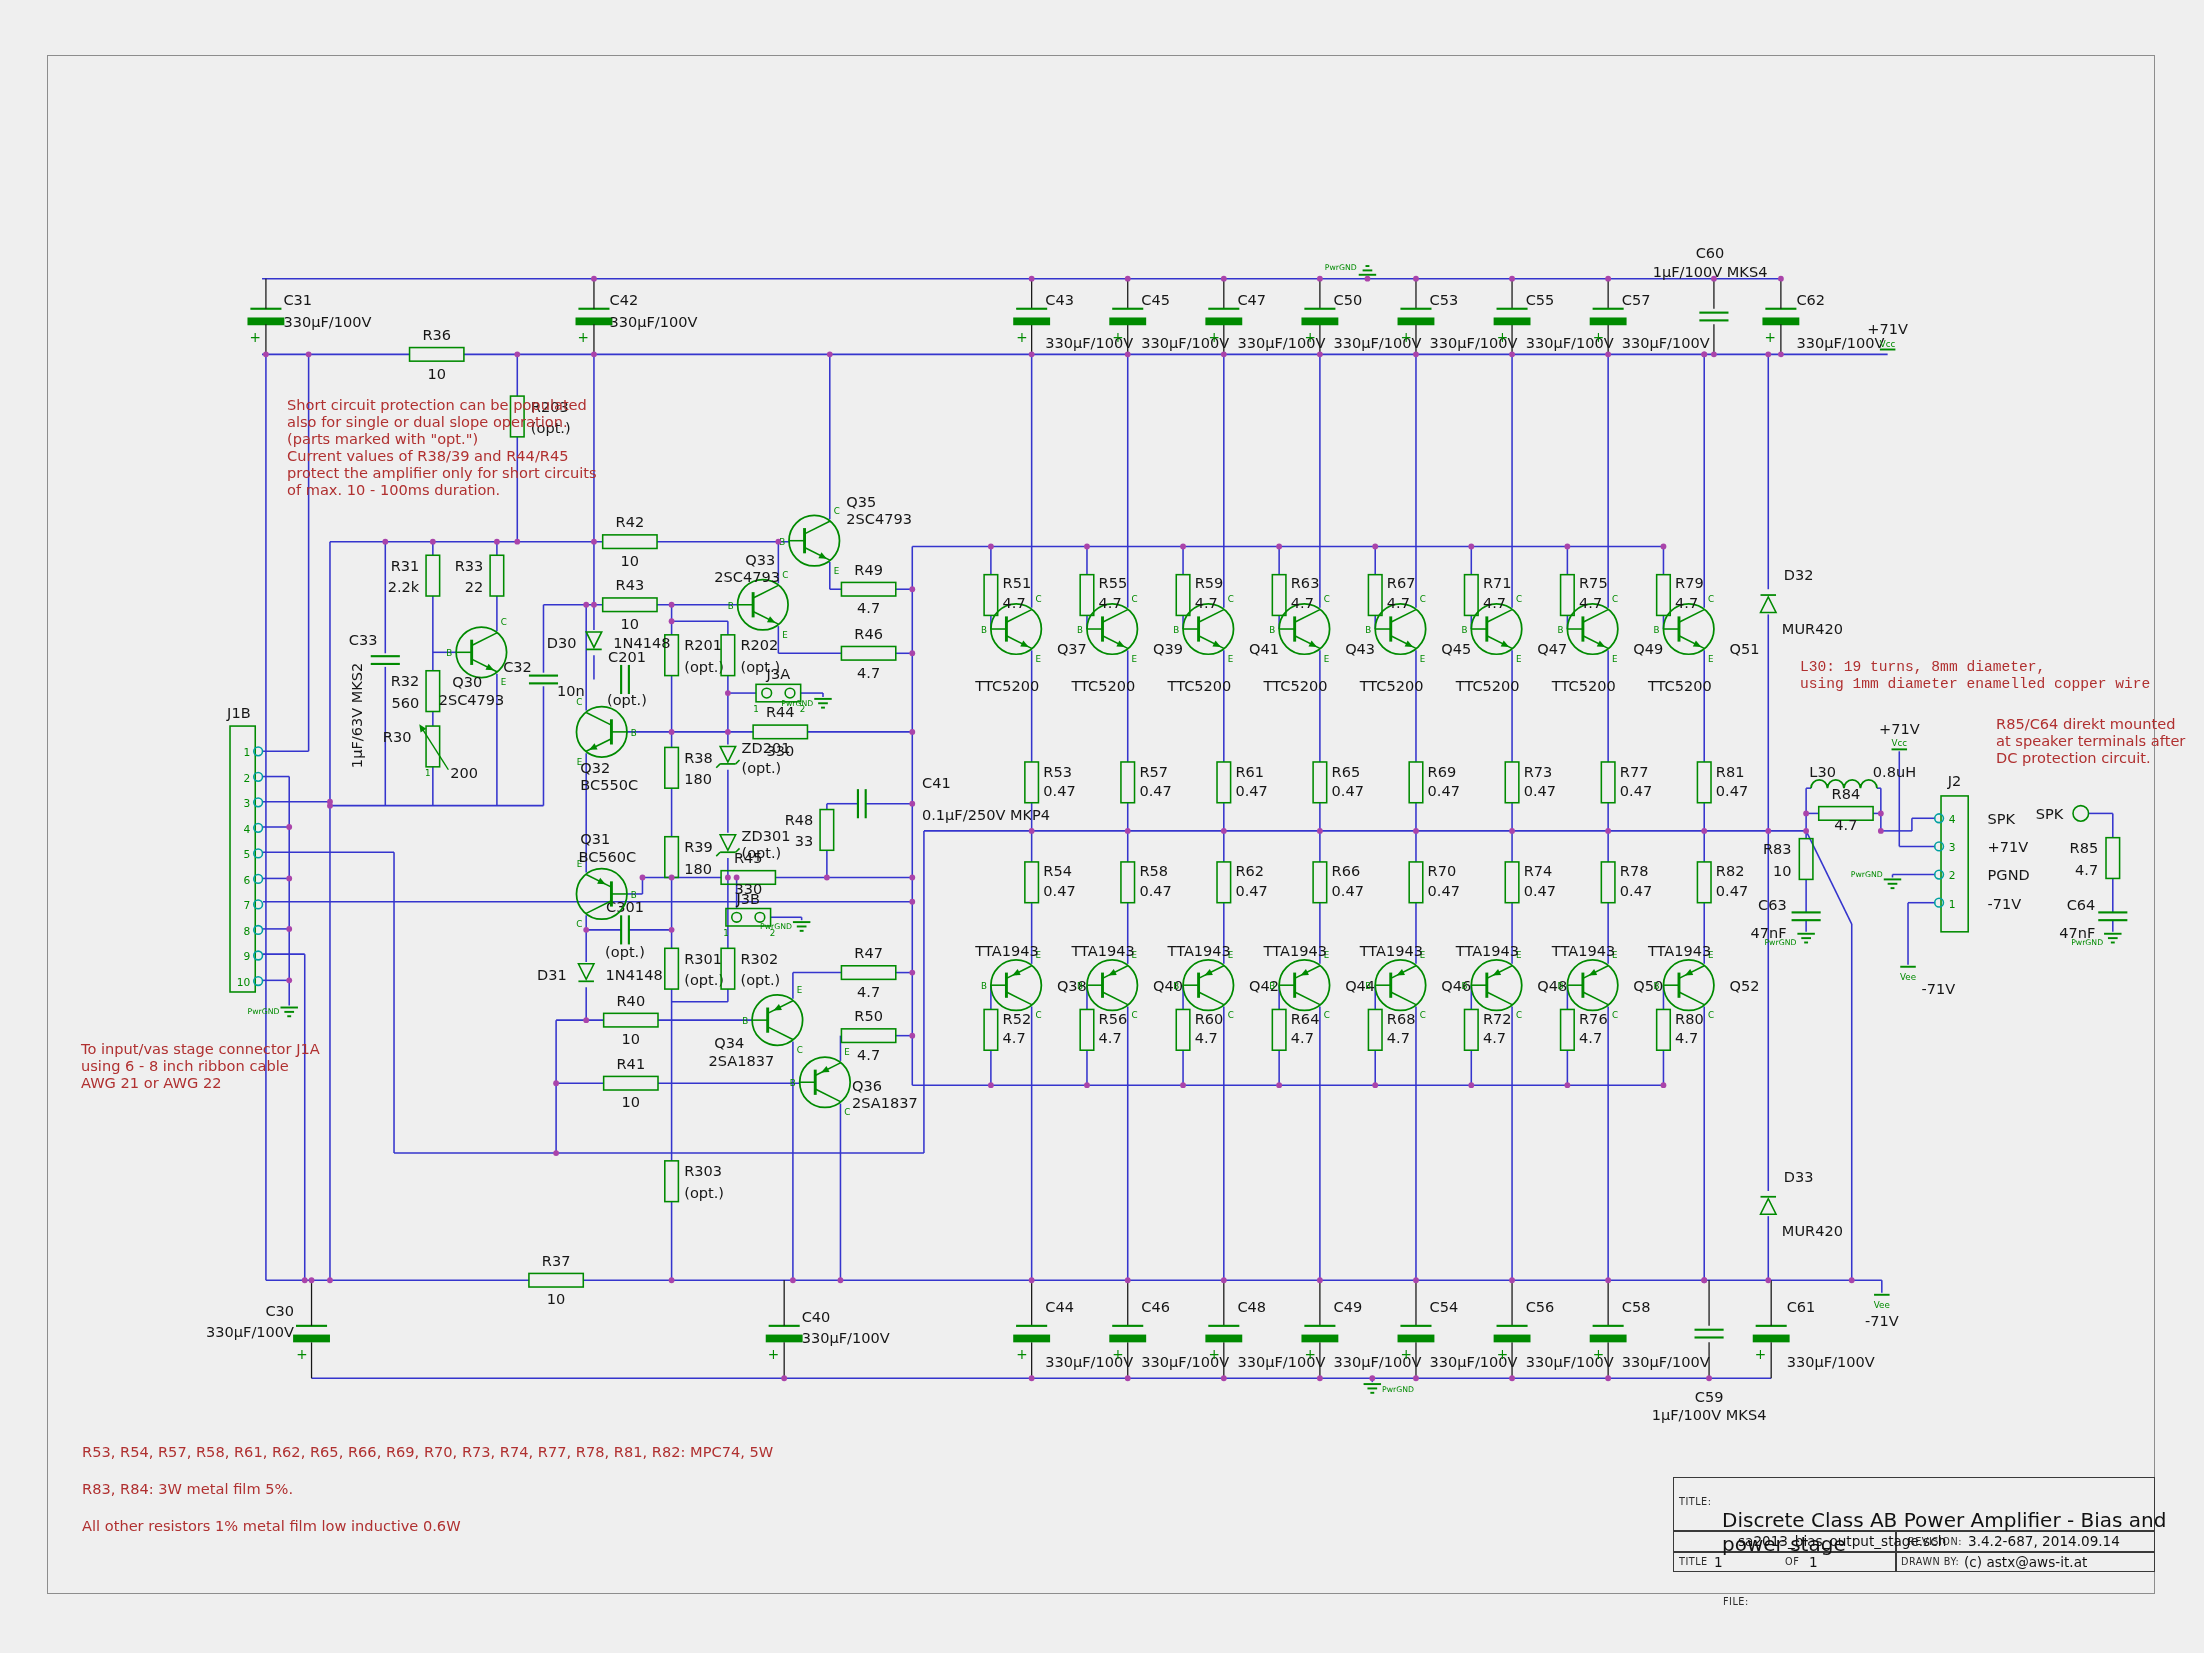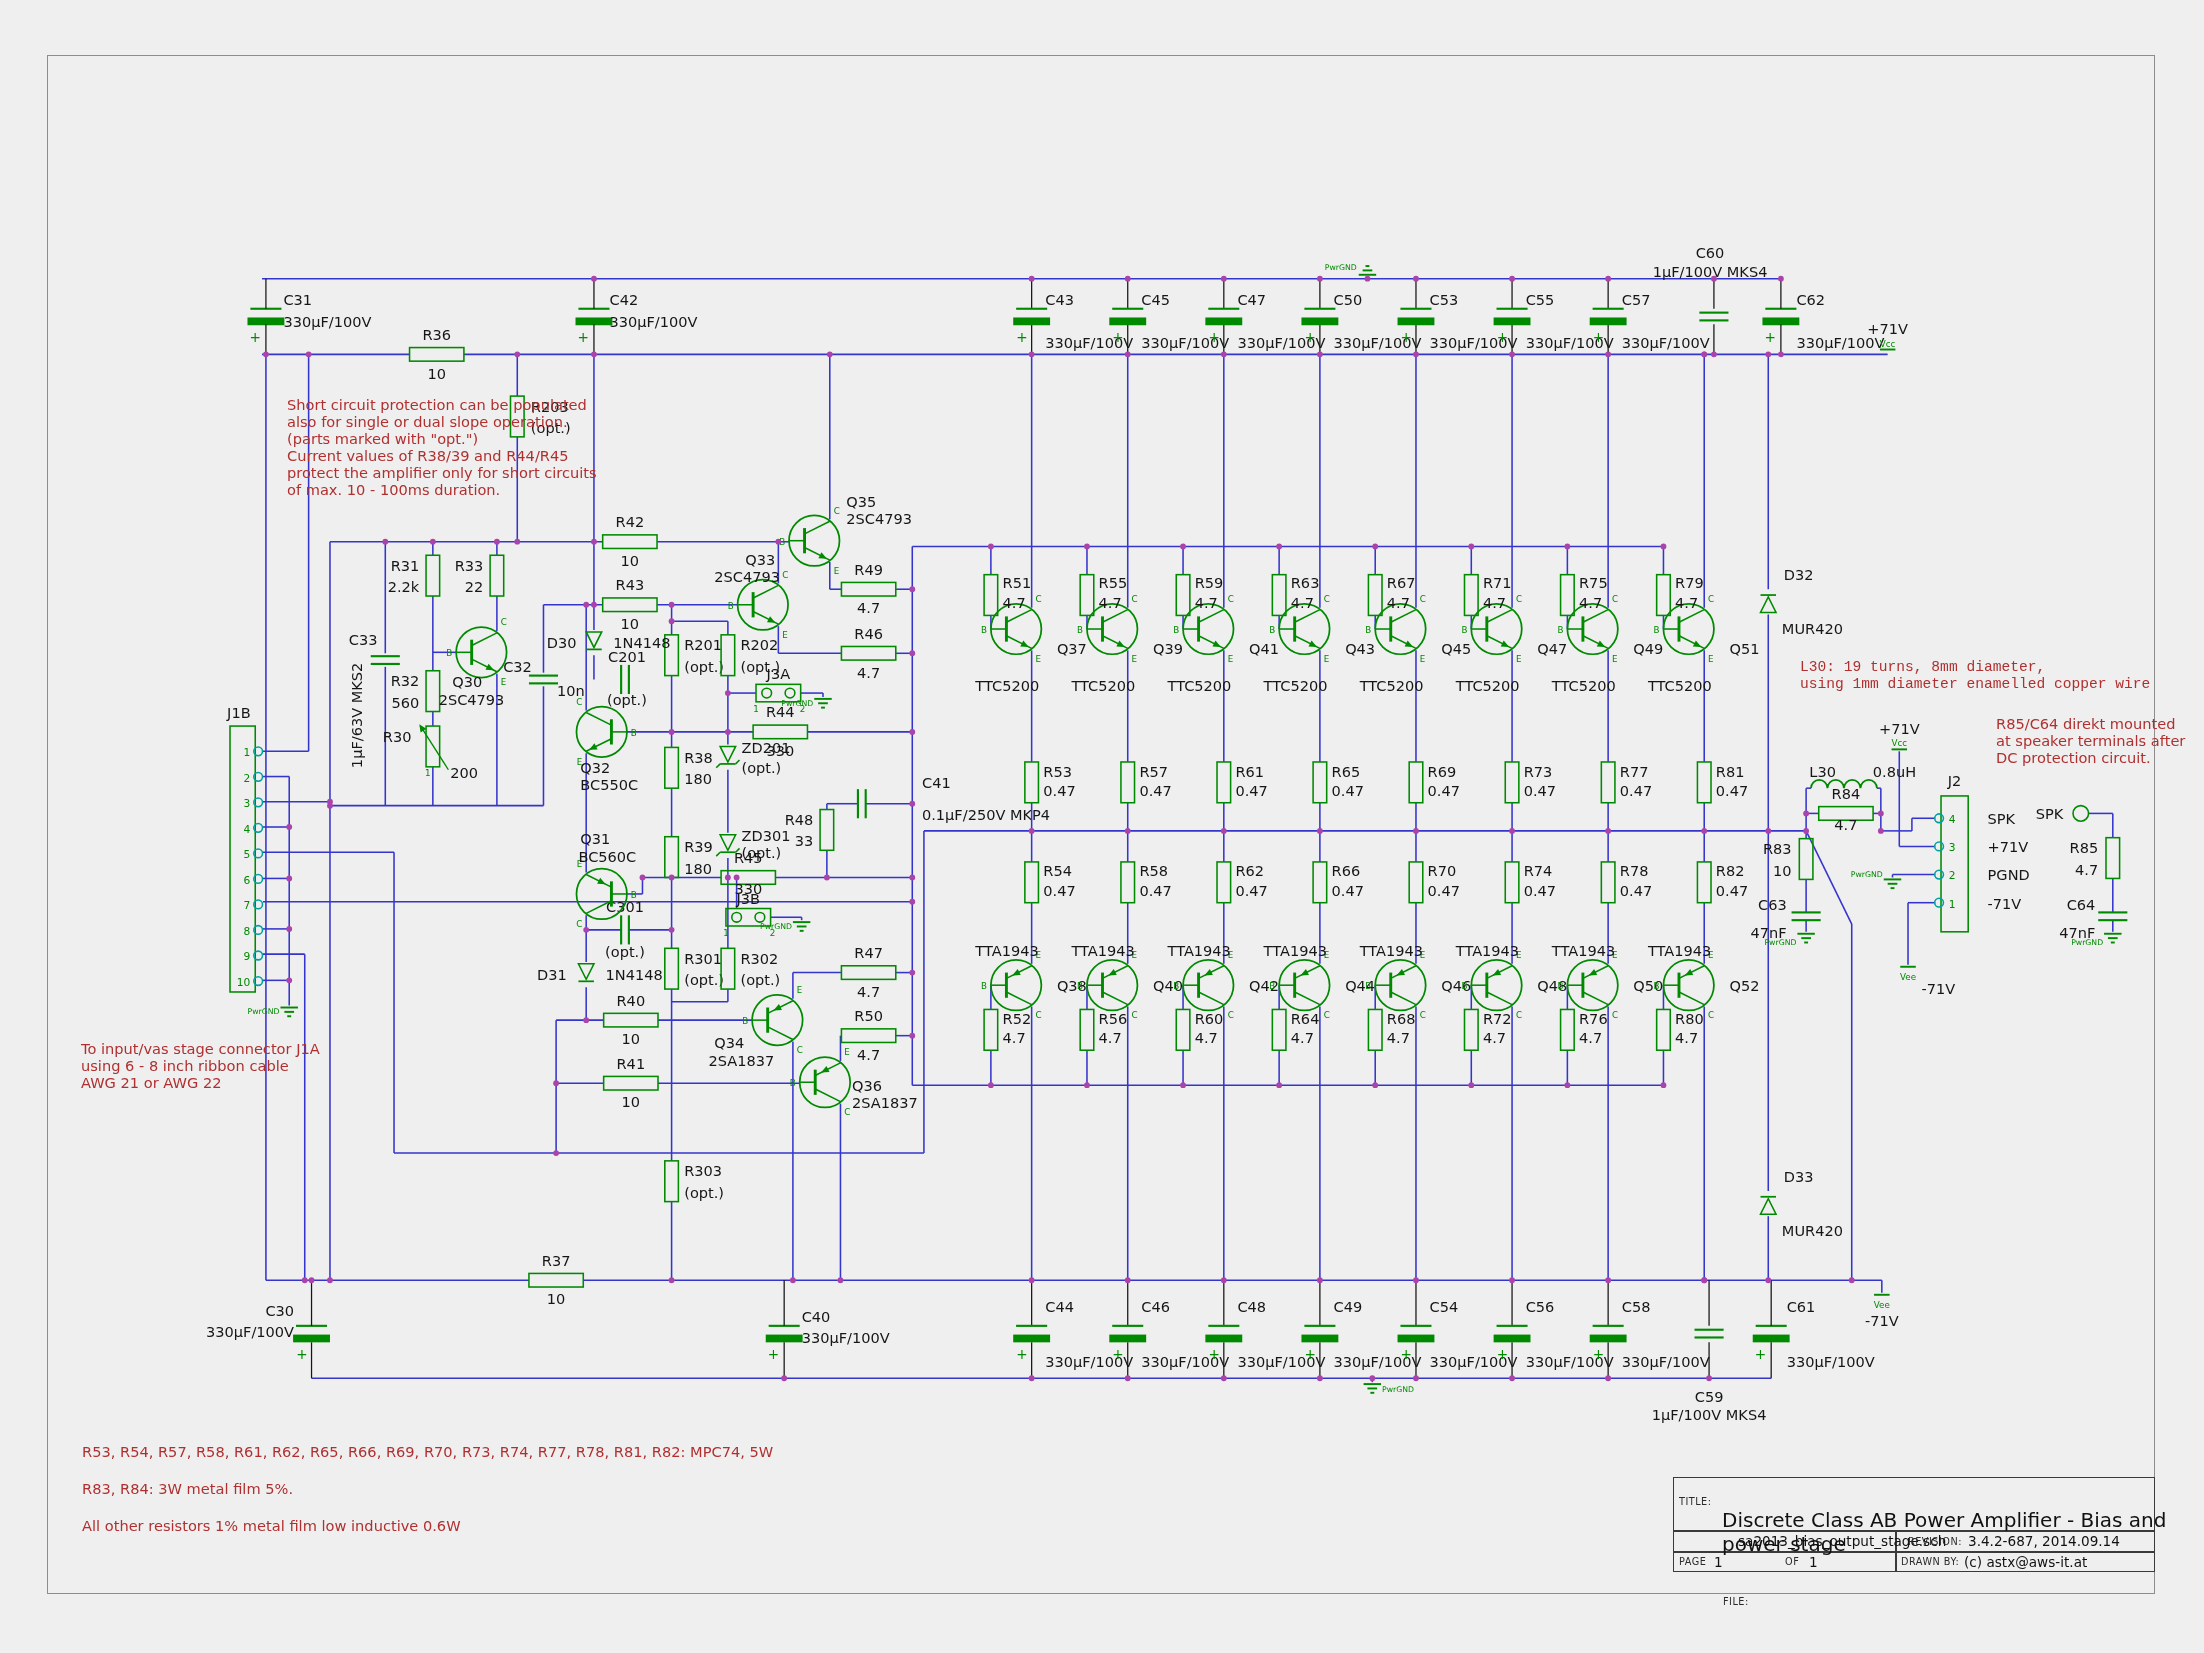--- a/index.html
+++ b/index.html
@@ -1413,21 +1413,21 @@
     <div class="tb-box" style="left:1673px;top:1477px;width:482px;height:95px;"></div>
     <div class="tb-line" style="left:1673px;top:1530px;width:482px;height:1.5px;"></div>
     <div class="tb-line" style="left:1673px;top:1551px;width:482px;height:1.5px;"></div>
     <div class="tb-line" style="left:1895px;top:1530px;width:1.5px;height:42px;"></div>
     <span class="tb-small" style="left:1679px;top:1496px;">TITLE:</span>
     <span class="tb-title" style="left:1710px;top:1508px;">Discrete Class AB Power Amplifier - Bias and power stage</span>
     <span class="tb-small" style="left:1679px;top:1596px;margin-left:44px;">FILE:</span>
     <span class="tb-val" style="left:1710px;top:1533px;margin-left:28px;">sa2013_bias_output_stage.sch</span>
     <span class="tb-small" style="left:1901px;top:1536px;margin-left:7px;">REVISION:</span>
     <span class="tb-val" style="left:1968px;top:1533px;">3.4.2-687, 2014.09.14</span>
-    <span class="tb-small" style="left:1679px;top:1556px;">PAGE</span>
+    <span class="tb-small" style="left:1679px;top:1556px;">TITLE</span>
     <span class="tb-val" style="left:1714px;top:1554px;">1</span>
     <span class="tb-small" style="left:1785px;top:1556px;">OF</span>
     <span class="tb-val" style="left:1809px;top:1554px;">1</span>
     <span class="tb-small" style="left:1901px;top:1556px;">DRAWN BY:</span>
     <span class="tb-val" style="left:1964px;top:1554px;">(c) astx@aws-it.at</span>
   </div>
 <div class="note" style="left: 287px; top: 396px;">Short circuit protection can be populated
 also for single or dual slope operation.
 (parts marked with "opt.")
 Current values of R38/39 and R44/R45

